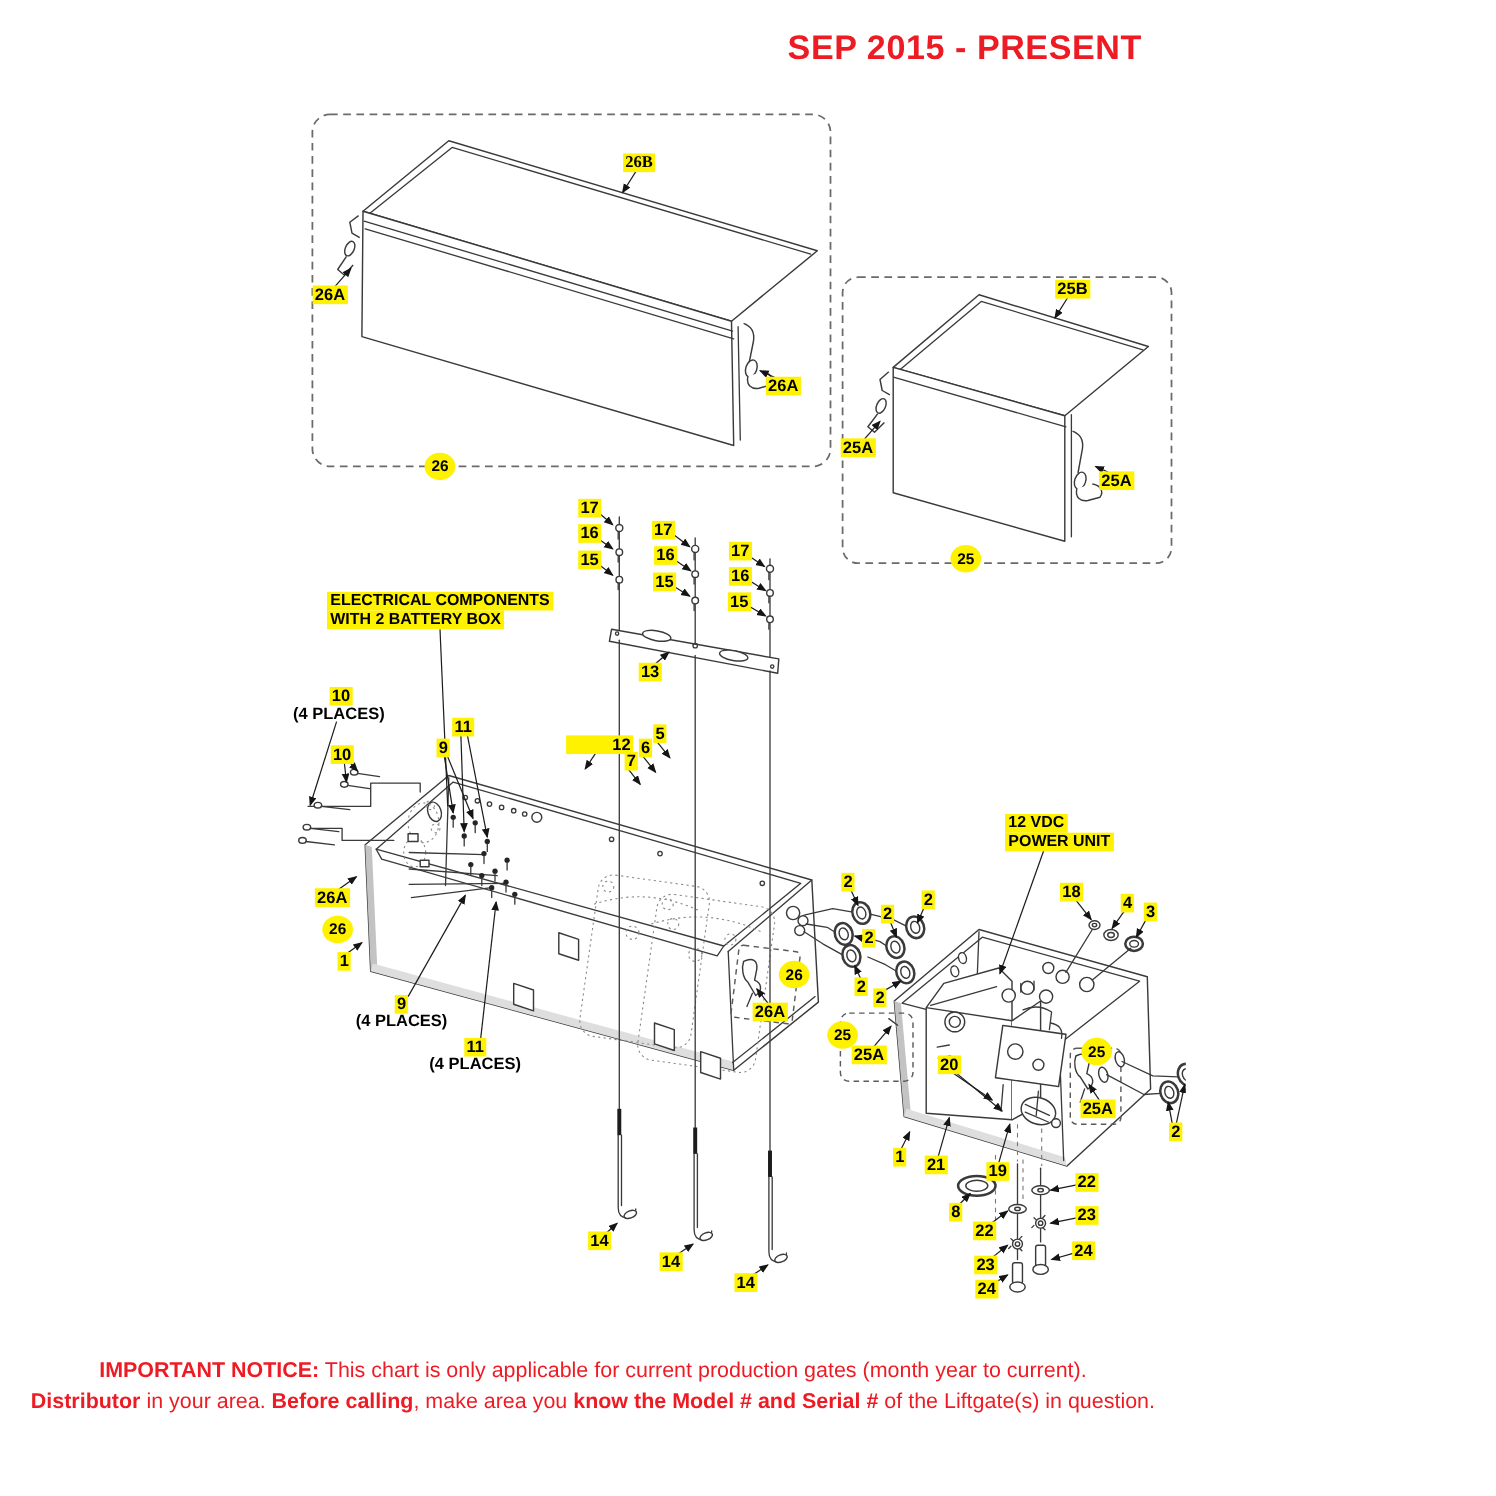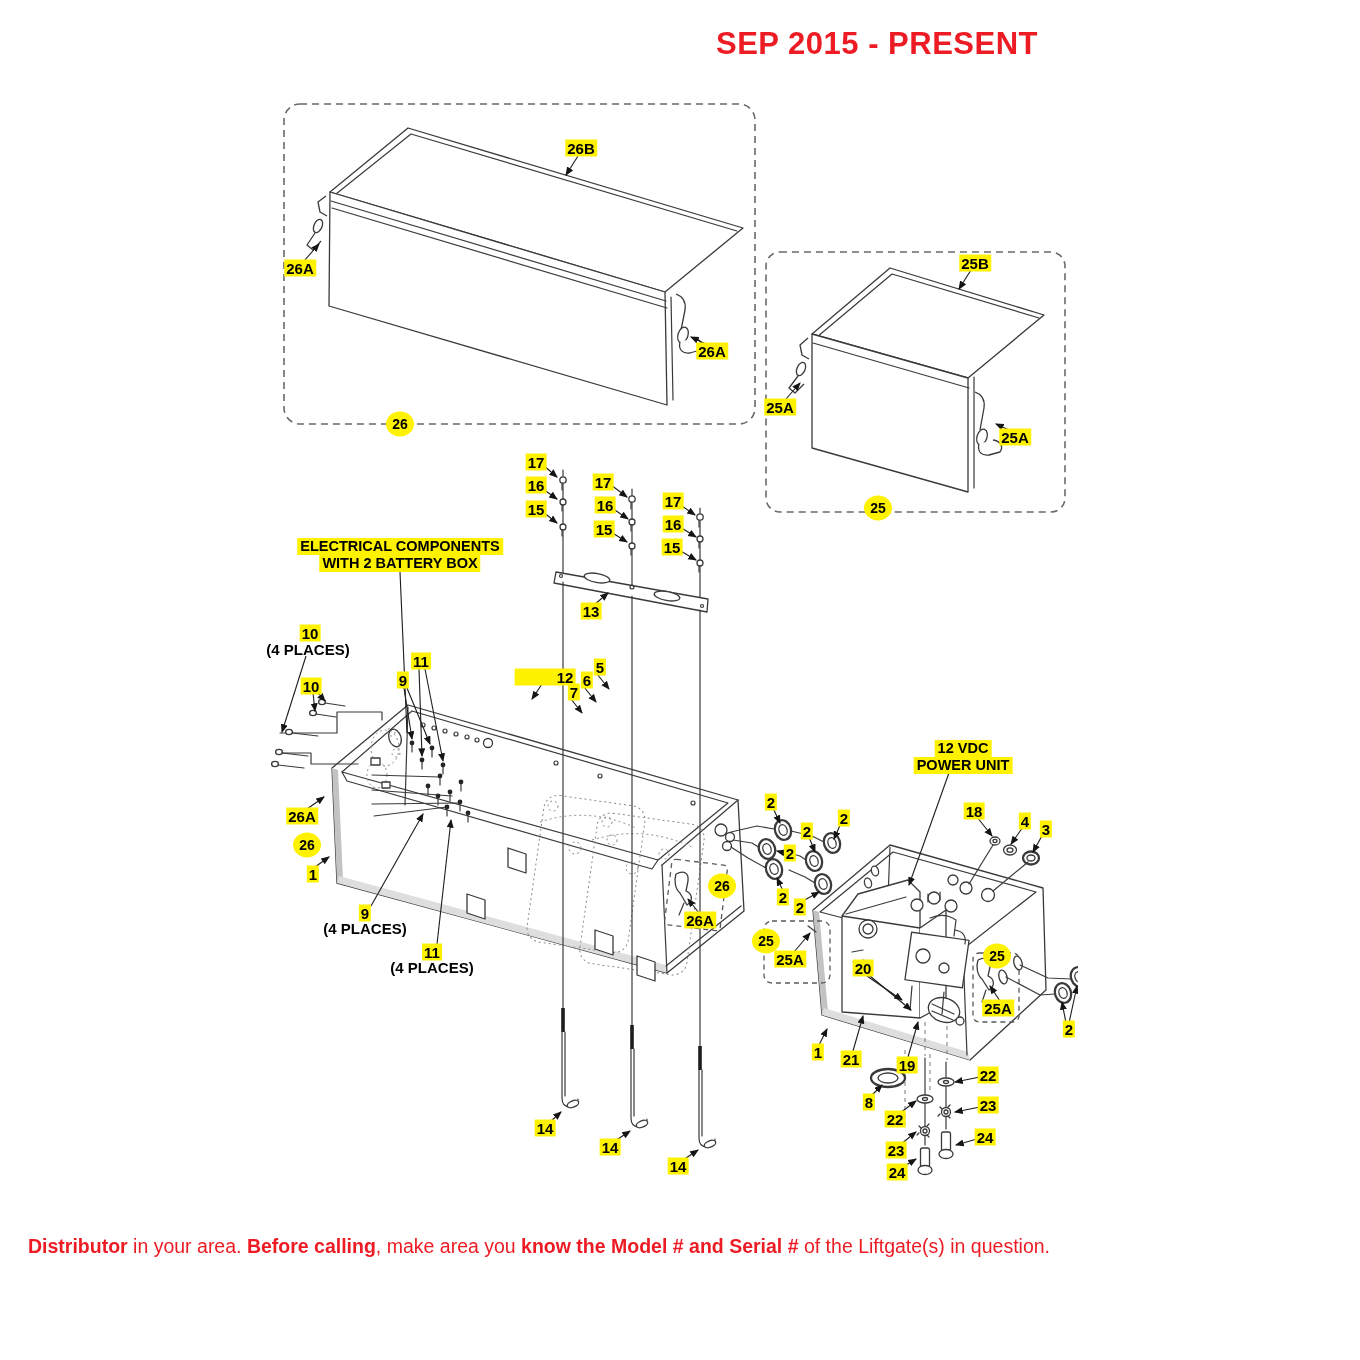--- a/index.html
+++ b/index.html
@@ -7,21 +7,21 @@
   body{width:1360px;height:1360px;font-family:"Liberation Sans",sans-serif;}
   #canvas{position:relative;width:1078px;height:1360px;background:#fff;overflow:hidden;}
   #art{position:absolute;left:0;top:0;z-index:1;}
   .hdr{position:absolute;top:26px;right:40px;z-index:6;color:var(--red);
        font:bold 31px/36px "Liberation Sans",sans-serif;letter-spacing:.5px;}
   .callout{position:absolute;transform:translate(-50%,-50%);z-index:5;background:var(--yellow);
        color:#000;font:bold 15px/17px "Liberation Sans",sans-serif;padding:0 2px;white-space:nowrap;}
   .callout.circle{width:28px;height:25px;padding:0;border-radius:50%;text-align:center;
        line-height:25px;font-size:14px;}
   .callout.note{background:transparent;padding:0;}
-  .arealabel{position:absolute;transform:translate(-50%,0);z-index:5;text-align:center;
+  .arealabel{position:absolute;transform:translate(-50%,0);z-index:5;
        font:bold 14.5px/17px "Liberation Sans",sans-serif;color:#000;white-space:nowrap;}
   .arealabel .hl{background:var(--yellow);padding:0 3px;display:inline-block;}
   .notice{position:absolute;left:0;right:0;top:1233px;z-index:6;text-align:center;
        color:var(--red);font:19.5px/27.5px "Liberation Sans",sans-serif;}
   .notice b{font-weight:bold;}
   
   .ln{stroke:var(--ink);stroke-width:1.2;fill:none;stroke-linejoin:round;stroke-linecap:round;}
   .fw{stroke:var(--ink);stroke-width:1.3;fill:#fff;stroke-linejoin:round;}
   .fw2{stroke:var(--ink);stroke-width:2.3;fill:#fff;}
   .dashbox{stroke:#6a6a6a;stroke-width:1.6;fill:none;stroke-dasharray:7 5;}
@@ -419,21 +419,21 @@
     <span class="hl">ELECTRICAL COMPONENTS</span><br>
     <span class="hl">WITH 2 BATTERY BOX</span>
   </div>
 
   <div class="arealabel" style="left:963px;top:740px">
     <span class="hl">12 VDC</span><br>
     <span class="hl">POWER UNIT</span>
   </div>
 
   <div id="callout-layer">
-      <div class="callout" style="left: 581px; top: 148px;">26B</div>
+      <div class="callout" style="left: 581px; top: 148px; font-family: Liberation Serif, serif;">26B</div>
       <div class="callout" style="left: 300px; top: 268px;">26A</div>
       <div class="callout" style="left: 712px; top: 351px;">26A</div>
       <div class="callout circle" style="left: 400px; top: 424px;">26</div>
       <div class="callout" style="left: 975px; top: 263px;">25B</div>
       <div class="callout" style="left: 780px; top: 407px;">25A</div>
       <div class="callout" style="left: 1015px; top: 437px;">25A</div>
       <div class="callout circle" style="left: 878px; top: 508px;">25</div>
       <div class="callout" style="left: 536px; top: 462px;">17</div>
       <div class="callout" style="left: 536px; top: 485px;">16</div>
       <div class="callout" style="left: 536px; top: 509px;">15</div>
@@ -486,15 +486,16 @@
       <div class="callout" style="left: 896px; top: 1150px;">23</div>
       <div class="callout" style="left: 988px; top: 1105px;">23</div>
       <div class="callout" style="left: 897px; top: 1172px;">24</div>
       <div class="callout" style="left: 985px; top: 1137px;">24</div>
       <div class="callout" style="left: 545px; top: 1128px;">14</div>
       <div class="callout" style="left: 610px; top: 1147px;">14</div>
       <div class="callout" style="left: 678px; top: 1166px;">14</div>
     </div>
 
   <div class="notice">
+      <div><b>IMPORTANT NOTICE:</b><span> This chart is only applicable for current production gates (month year to current).</span></div>
       <div><b>Distributor</b><span> in your area. </span><b>Before calling</b><span>, make area you </span><b>know the Model # and Serial #</b><span> of the Liftgate(s) in question.</span></div>
     </div>
 </div>
 
 </body></html>

